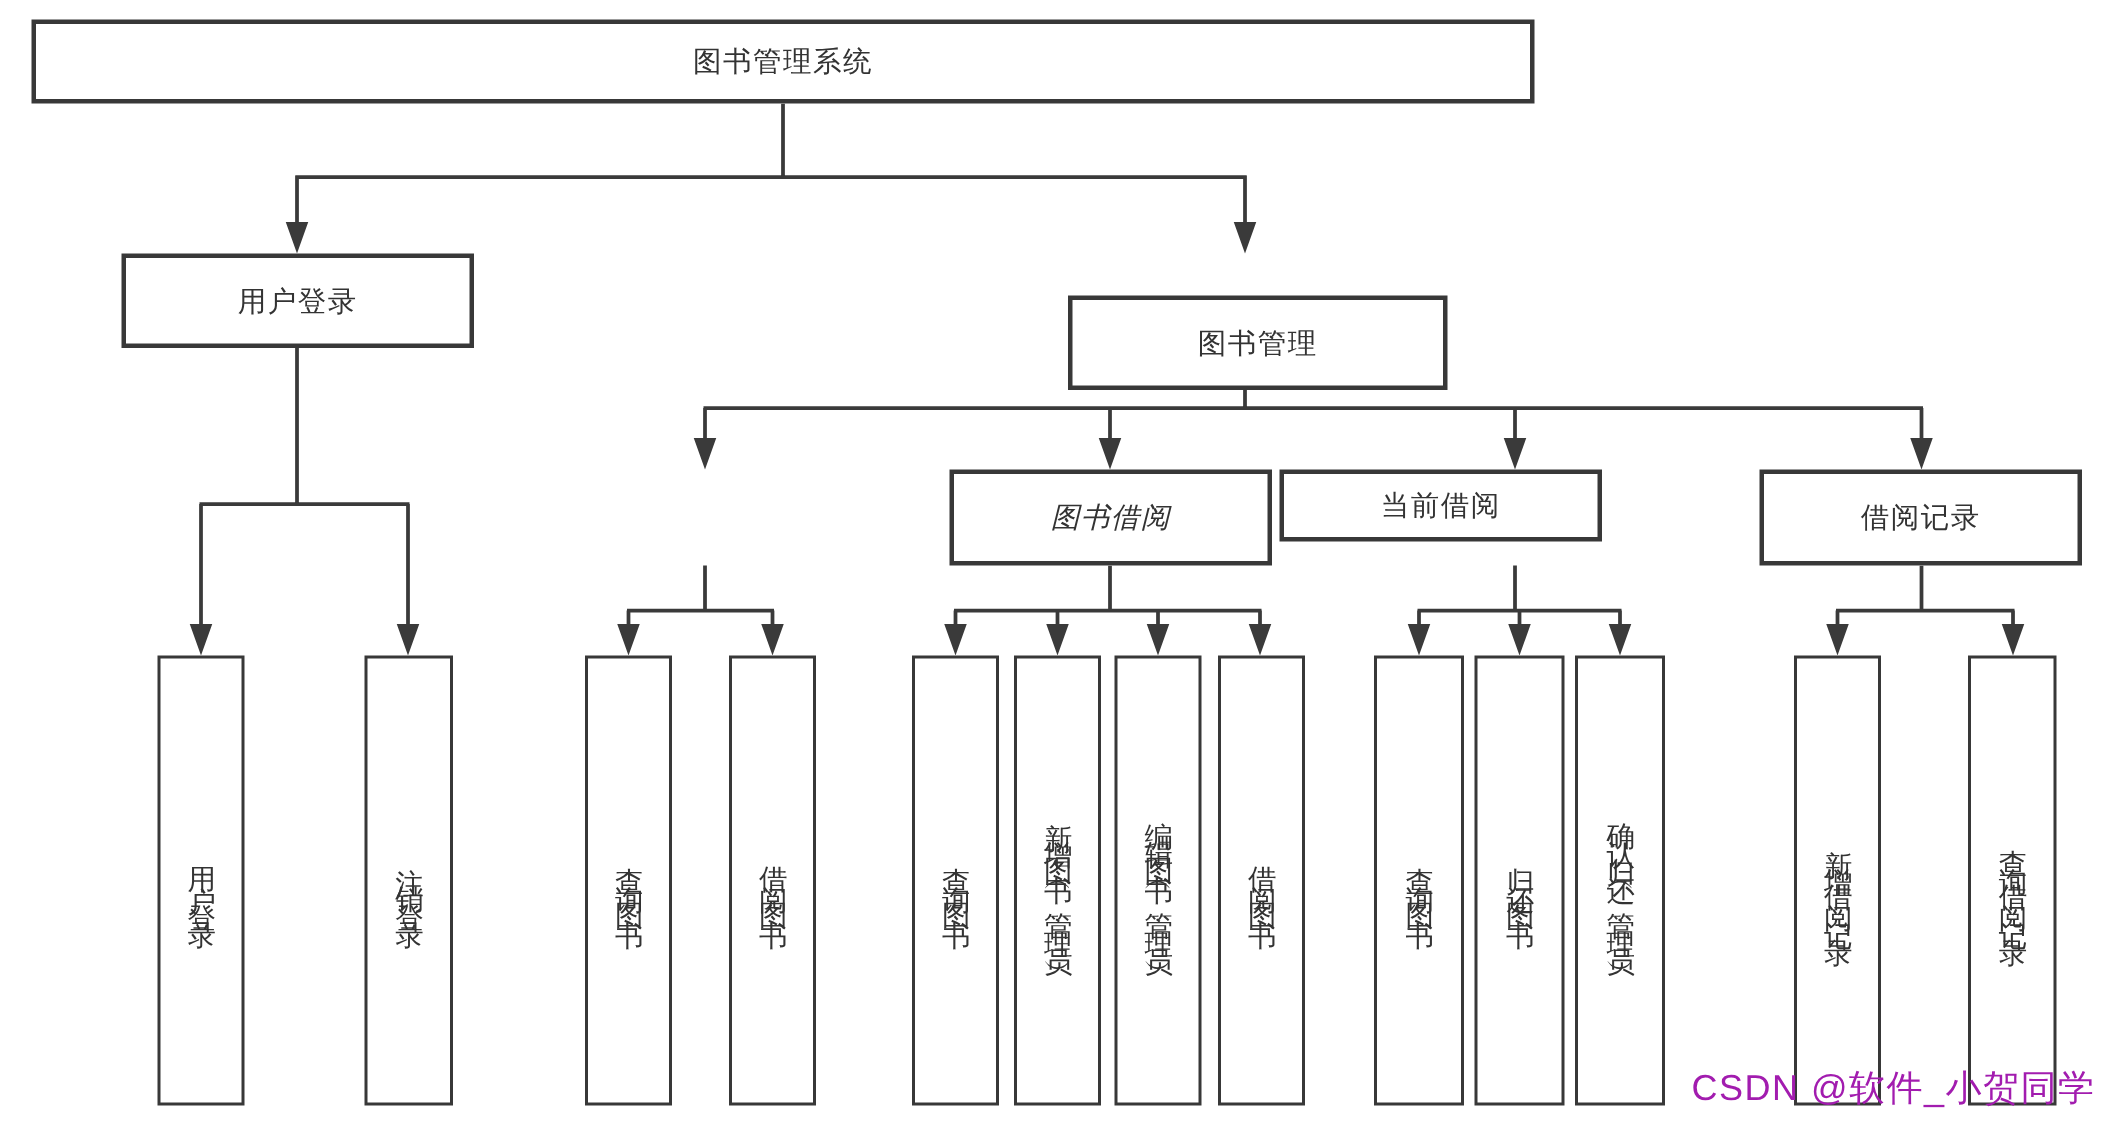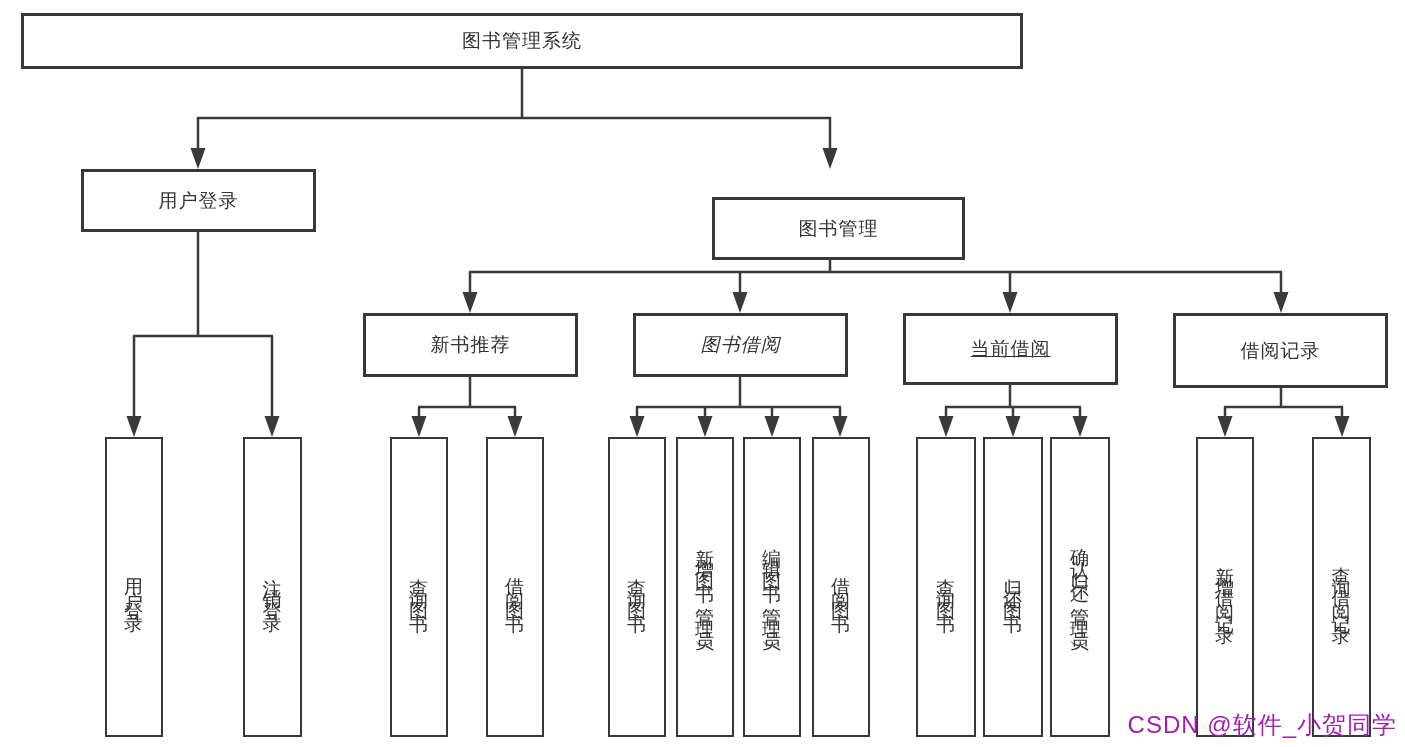--- a/index.html
+++ b/index.html
@@ -118,24 +118,23 @@
       M1072.5 416 L1087.5 416 L1080 437 Z
       M1217.5 416 L1232.5 416 L1225 437 Z
       M1334.5 416 L1349.5 416 L1342 437 Z"></path>
   </svg>
 
   <div class="node hbox" style="left:21px; top:13px; width:1002px; height:56px;">图书管理系统</div>
 
   <div class="node hbox" style="left:81px; top:169px; width:235px; height:63px;">用户登录</div>
   <div class="node hbox" style="left:712px; top:169px; width:253px; height:63px;margin-top:28px;">图书管理</div>
 
-  <div class="node hbox" style="left:363px; top:313px; width:215px; height:64px;">新书推荐</div>
   <div class="node hbox" style="left:633px; top:313px; width:215px; height:64px;font-style:italic;">图书借阅</div>
-  <div class="node hbox" style="left:903px; top:313px; width:215px; height:72px;text-decoration:underline;">当前借阅</div>
-  <div class="node hbox" style="left:1173px; top:313px; width:215px; height:75px;">借阅记录</div>
+  <div class="node hbox" style="left:853px; top:313px; width:215px; height:48px;">当前借阅</div>
+  <div class="node hbox" style="left:1173px; top:313px; width:215px; height:64px;">借阅记录</div>
 
   <div class="node vbox" style="left:105px; top:437px; width:58px; height:300px;">
     <span class="vtext">用户登录</span>
   </div>
   <div class="node vbox" style="left:243px; top:437px; width:59px; height:300px;">
     <span class="vtext">注销登录</span>
   </div>
 
   <div class="node vbox" style="left:390px; top:437px; width:58px; height:300px;">
     <span class="vtext">查询图书</span>

